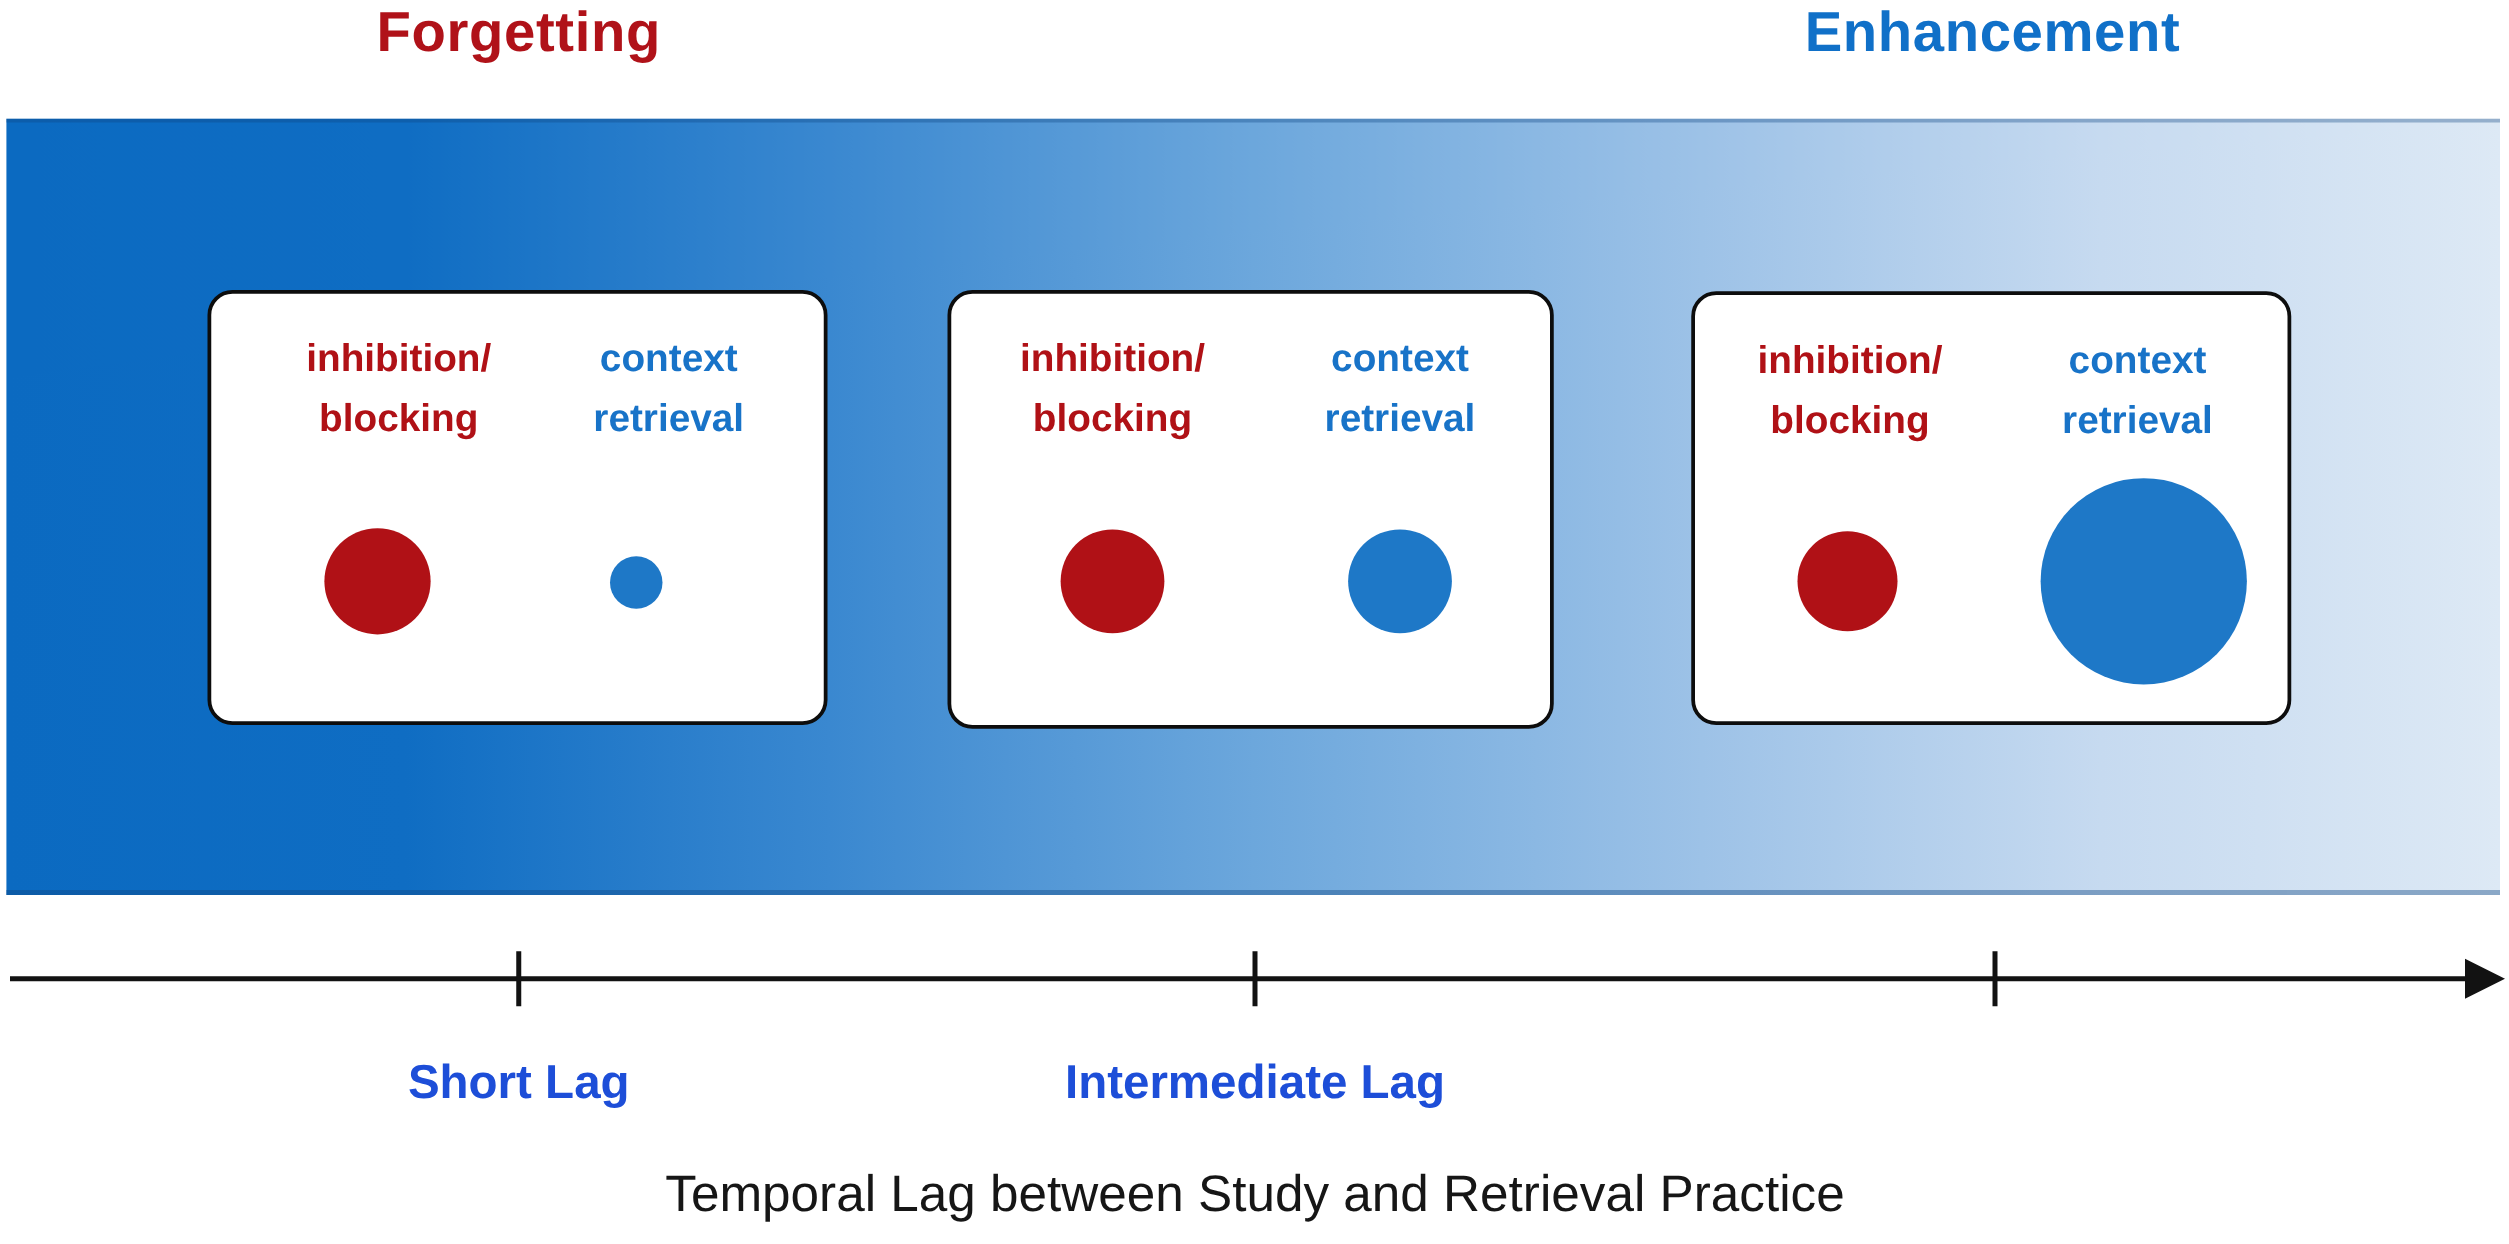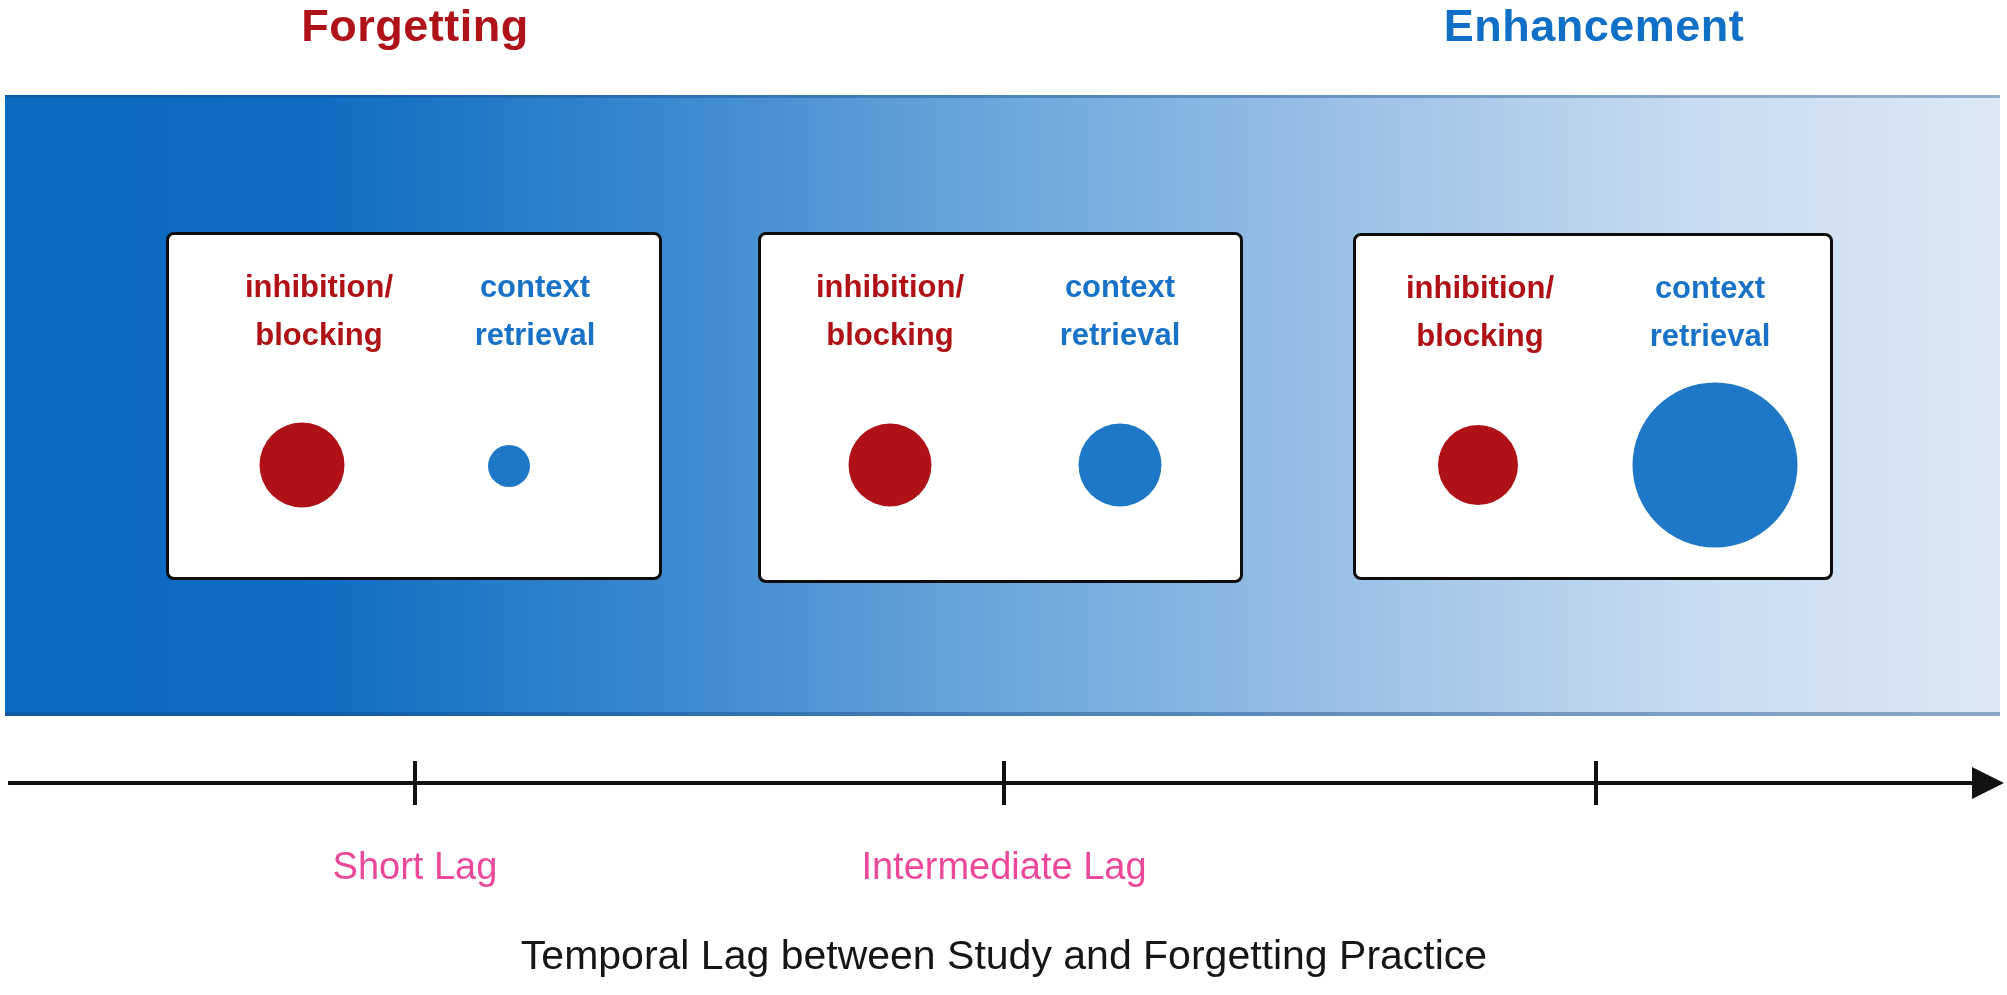--- a/index.html
+++ b/index.html
@@ -48,21 +48,21 @@
     border-top: 3px solid rgba(15, 70, 130, 0.35);
     border-bottom: 4px solid rgba(15, 70, 130, 0.40);
     box-sizing: border-box;
   }
 
   
   .panel {
     position: absolute;
     background: #ffffff;
     border: 3px solid #0d0d0d;
-    border-radius: 8px;
+    border-radius: 20px;
     box-sizing: border-box;
   }
   .panel-label {
     position: absolute;
     width: 280px;
     text-align: center;
     font-size: 31px;
     font-weight: bold;
     line-height: 48px;
     top: 28px;
@@ -98,21 +98,22 @@
     top: 761px;
     width: 4px; height: 44px;
     background: #121212;
   }
   .tick-label {
     position: absolute;
     top: 845px;
     width: 420px;
     text-align: center;
     font-size: 38px;
-    color: #ec4899;
+    color: #1d4ed8;
+    font-weight: bold;
   }
   .axis-title {
     position: absolute;
     top: 932px;
     left: 404px;
     width: 1200px;
     text-align: center;
     font-size: 41px;
     color: #161616;
   }
@@ -169,15 +170,15 @@
   <div class="axis-line"></div>
   <div class="axis-arrowhead"></div>
 
   <div class="axis-tick" style="left:413px;"></div>
   <div class="axis-tick" style="left:1002px;"></div>
   <div class="axis-tick" style="left:1594px;"></div>
 
   <div class="tick-label" style="left:205px;">Short Lag</div>
   <div class="tick-label" style="left:794px;">Intermediate Lag</div>
 
-  <div class="axis-title">Temporal Lag between Study and Forgetting Practice</div>
+  <div class="axis-title">Temporal Lag between Study and Retrieval Practice</div>
 
 </div>
 
 </body></html>

